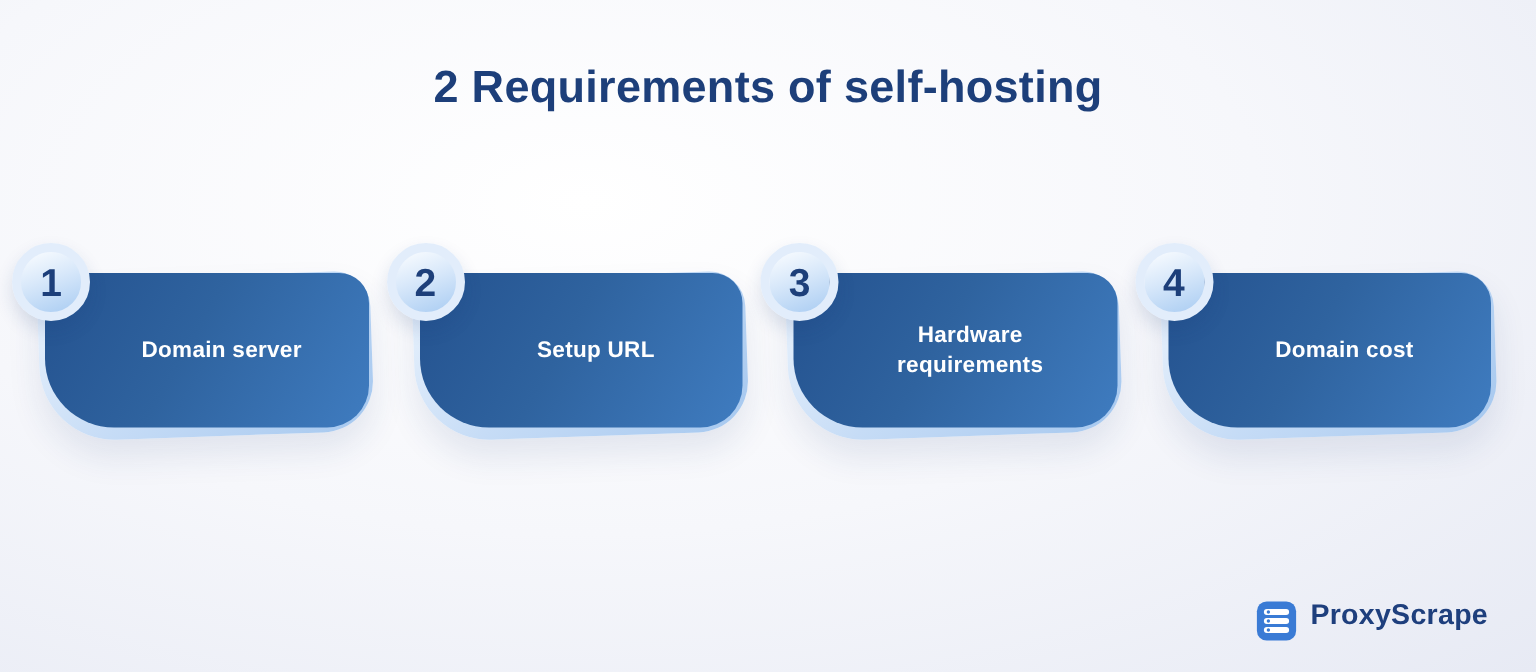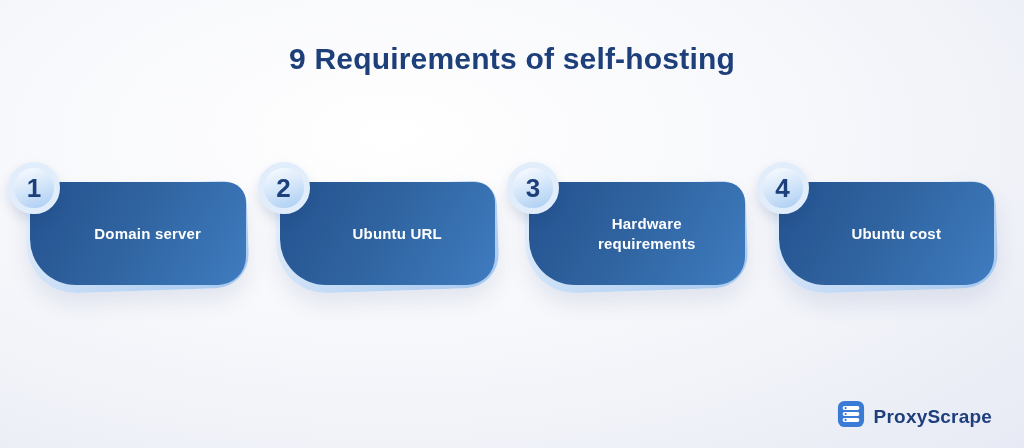--- a/index.html
+++ b/index.html
@@ -100,74 +100,74 @@
     font-weight: 700;
     color: #1d3f7a;
   }
 
   
   .brand {
     position: absolute;
     right: 32px;
     bottom: 20px;
     display: flex;
-    align-items: flex-end;
+    align-items: flex-start;
     gap: 9px;
   }
 
   .brand-name {
     font-size: 19px;
     font-weight: 700;
     color: #1e3f7d;
     letter-spacing: 0.2px;
   }
 </style>
 </head>
 <body>
 
 <div class="canvas">
 
-  <h1 class="title">9 Requirements of self-hosting</h1>
+  <h1 class="title">2 Requirements of self-hosting</h1>
 
   <div class="cards-row">
 
     <div class="card">
       <div class="card-back"></div>
       <div class="card-front">
         <span class="card-label">Domain server</span>
       </div>
       <div class="badge">
         <span>1</span>
       </div>
     </div>
 
     <div class="card">
       <div class="card-back"></div>
       <div class="card-front">
-        <span class="card-label">Ubuntu URL</span>
+        <span class="card-label">Setup URL</span>
       </div>
       <div class="badge">
         <span>2</span>
       </div>
     </div>
 
     <div class="card">
       <div class="card-back"></div>
       <div class="card-front">
         <span class="card-label">Hardware requirements</span>
       </div>
       <div class="badge">
         <span>3</span>
       </div>
     </div>
 
     <div class="card">
       <div class="card-back"></div>
       <div class="card-front">
-        <span class="card-label">Ubuntu cost</span>
+        <span class="card-label">Domain cost</span>
       </div>
       <div class="badge">
         <span>4</span>
       </div>
     </div>
 
   </div>
 
   <div class="brand">
     <span style="display:inline-flex;">

